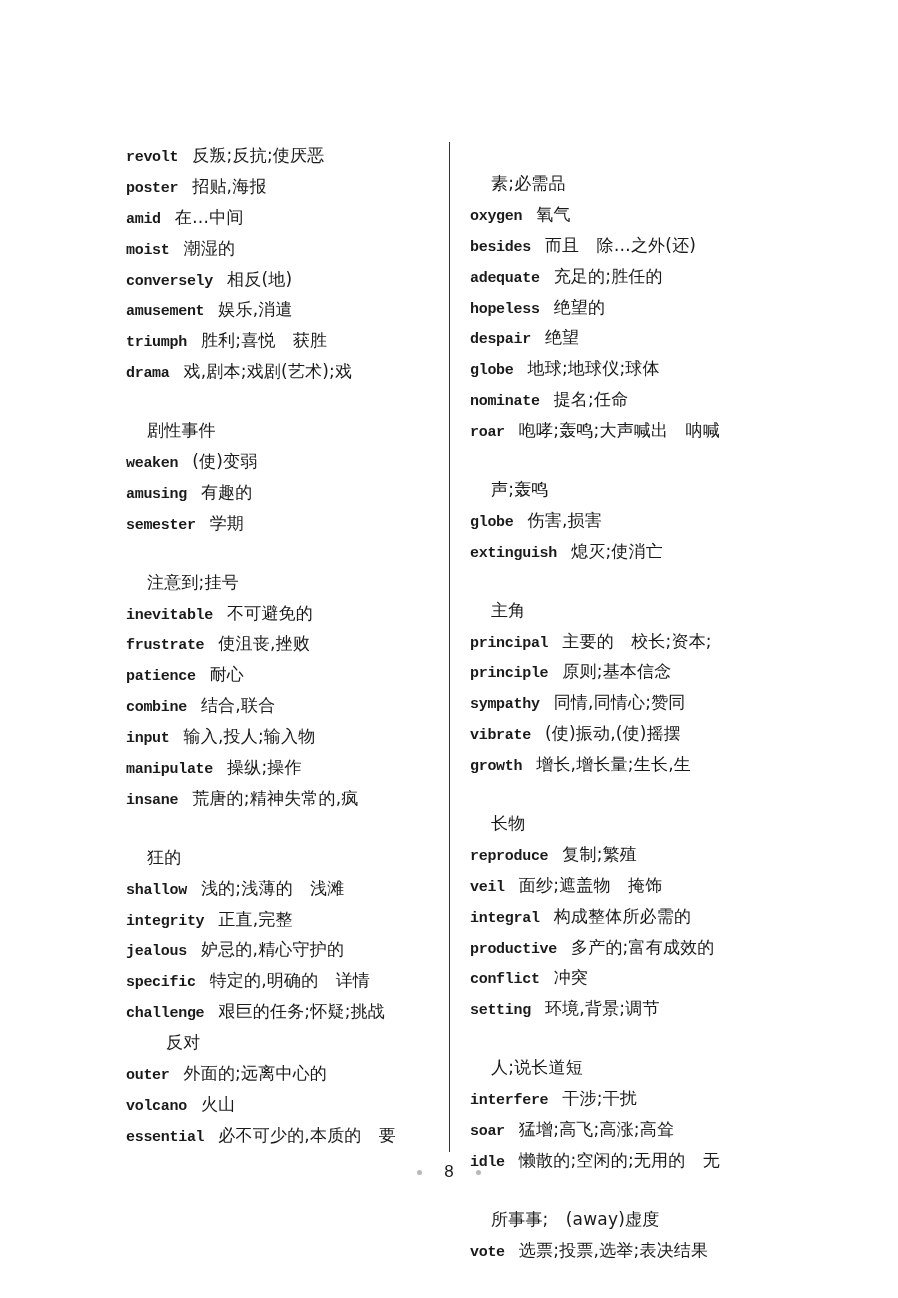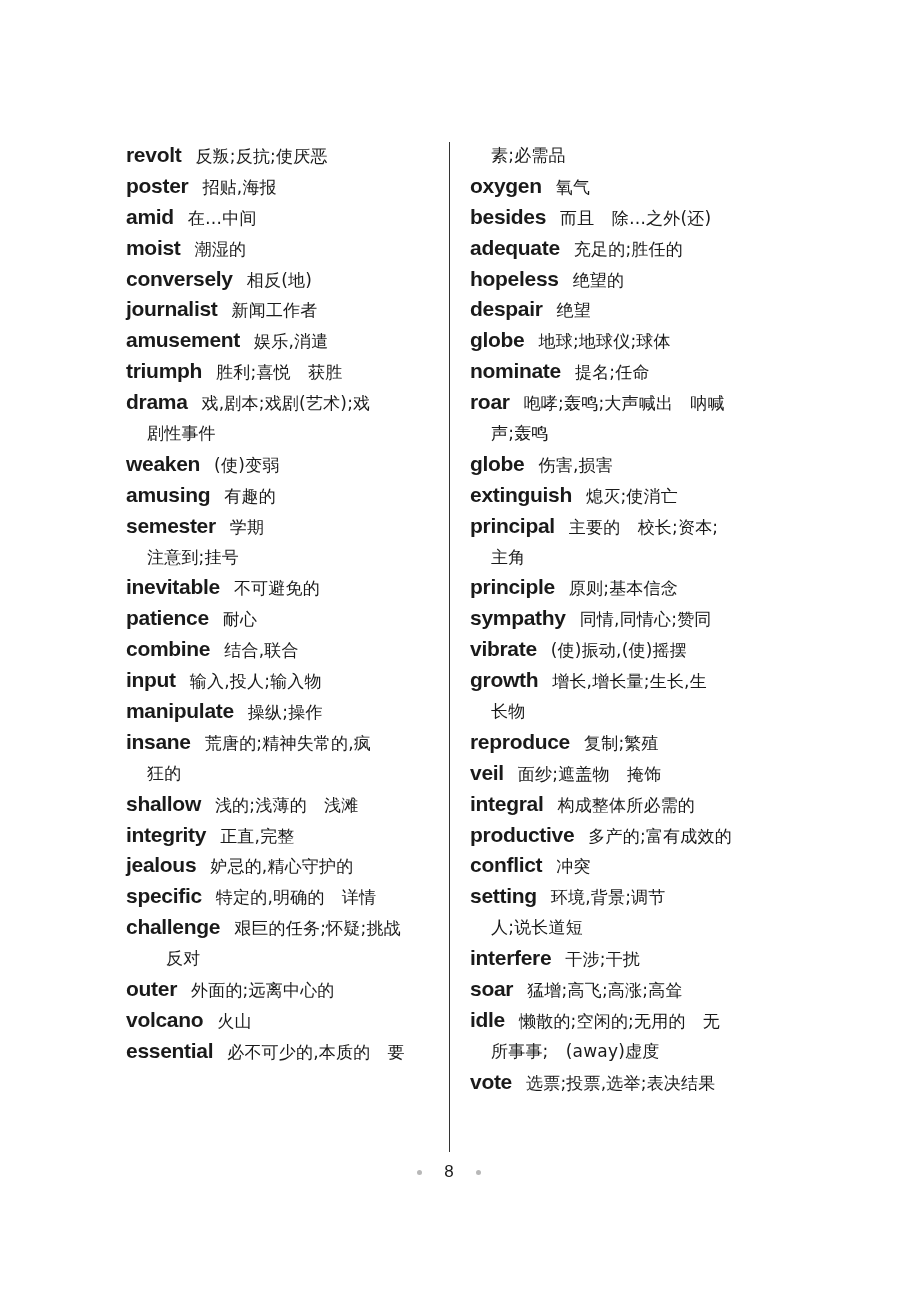--- a/index.html
+++ b/index.html
@@ -3,46 +3,46 @@
 <meta charset="utf-8">
 <style>
   html, body { margin:0; padding:0; background:#ffffff; }
   body { width:898px; height:1298px; position:relative; overflow:hidden;
          font-family: "DejaVu Serif", "Liberation Serif", serif; color:#1a1a1a; }
   .col { position:absolute; top:140px; width:306px; }
   .col.left { left:126px; }
   .col.right { left:470px; }
   .divider { position:absolute; left:449px; top:142px; width:1px; height:1010px; background:#333; }
   .line { height:30.9px; line-height:30.9px; font-size:17.5px; white-space:nowrap; letter-spacing:0.2px; }
-  .line.indent { padding-left:21px; }
+  .line.indent { padding-left:21px;margin-top:28px; }
   .line.indent2 { padding-left:40px; }
-  .word { font-family: Liberation Sans, sans-serif; font-weight:bold; font-size:21px; letter-spacing:-0.3px; margin-right:14px; }
+  .word { font-family: Liberation Mono, monospace; font-weight:bold; font-size:15px; letter-spacing:-0.3px; margin-right:14px; }
   .def { font-family: "DejaVu Sans", "Liberation Sans", sans-serif; font-size:17px; }
   .footer { position:absolute; top:1162px; left:0; width:898px; text-align:center; font-family:"Liberation Sans", sans-serif; font-size:17px; }
   .dot { display:inline-block; width:5px; height:5px; border-radius:50%; background:#b8b8b8; vertical-align:middle; margin:0 22px; }
 </style>
 </head>
 <body>
 
 <div class="col left" id="col-left">
     <div class="line"><span class="word">revolt</span><span class="def">反叛;反抗;使厌恶</span></div>
     <div class="line"><span class="word">poster</span><span class="def">招贴,海报</span></div>
     <div class="line"><span class="word">amid</span><span class="def">在…中间</span></div>
     <div class="line"><span class="word">moist</span><span class="def">潮湿的</span></div>
     <div class="line"><span class="word">conversely</span><span class="def">相反(地)</span></div>
-    <div class="line"><span class="word">journalist</span><span class="def">新闻工作者</span></div>
     <div class="line"><span class="word">amusement</span><span class="def">娱乐,消遣</span></div>
     <div class="line"><span class="word">triumph</span><span class="def">胜利;喜悦　获胜</span></div>
     <div class="line"><span class="word">drama</span><span class="def">戏,剧本;戏剧(艺术);戏</span></div>
     <div class="line indent"><span class="def">剧性事件</span></div>
     <div class="line"><span class="word">weaken</span><span class="def">(使)变弱</span></div>
     <div class="line"><span class="word">amusing</span><span class="def">有趣的</span></div>
     <div class="line"><span class="word">semester</span><span class="def">学期</span></div>
     <div class="line indent"><span class="def">注意到;挂号</span></div>
     <div class="line"><span class="word">inevitable</span><span class="def">不可避免的</span></div>
+    <div class="line"><span class="word">frustrate</span><span class="def">使沮丧,挫败</span></div>
     <div class="line"><span class="word">patience</span><span class="def">耐心</span></div>
     <div class="line"><span class="word">combine</span><span class="def">结合,联合</span></div>
     <div class="line"><span class="word">input</span><span class="def">输入,投人;输入物</span></div>
     <div class="line"><span class="word">manipulate</span><span class="def">操纵;操作</span></div>
     <div class="line"><span class="word">insane</span><span class="def">荒唐的;精神失常的,疯</span></div>
     <div class="line indent"><span class="def">狂的</span></div>
     <div class="line"><span class="word">shallow</span><span class="def">浅的;浅薄的　浅滩</span></div>
     <div class="line"><span class="word">integrity</span><span class="def">正直,完整</span></div>
     <div class="line"><span class="word">jealous</span><span class="def">妒忌的,精心守护的</span></div>
     <div class="line"><span class="word">specific</span><span class="def">特定的,明确的　详情</span></div>
@@ -59,22 +59,22 @@
     <div class="line"><span class="word">besides</span><span class="def">而且　除…之外(还)</span></div>
     <div class="line"><span class="word">adequate</span><span class="def">充足的;胜任的</span></div>
     <div class="line"><span class="word">hopeless</span><span class="def">绝望的</span></div>
     <div class="line"><span class="word">despair</span><span class="def">绝望</span></div>
     <div class="line"><span class="word">globe</span><span class="def">地球;地球仪;球体</span></div>
     <div class="line"><span class="word">nominate</span><span class="def">提名;任命</span></div>
     <div class="line"><span class="word">roar</span><span class="def">咆哮;轰鸣;大声喊出　呐喊</span></div>
     <div class="line indent"><span class="def">声;轰鸣</span></div>
     <div class="line"><span class="word">globe</span><span class="def">伤害,损害</span></div>
     <div class="line"><span class="word">extinguish</span><span class="def">熄灭;使消亡</span></div>
+    <div class="line indent"><span class="def">主角</span></div>
     <div class="line"><span class="word">principal</span><span class="def">主要的　校长;资本;</span></div>
-    <div class="line indent"><span class="def">主角</span></div>
     <div class="line"><span class="word">principle</span><span class="def">原则;基本信念</span></div>
     <div class="line"><span class="word">sympathy</span><span class="def">同情,同情心;赞同</span></div>
     <div class="line"><span class="word">vibrate</span><span class="def">(使)振动,(使)摇摆</span></div>
     <div class="line"><span class="word">growth</span><span class="def">增长,增长量;生长,生</span></div>
     <div class="line indent"><span class="def">长物</span></div>
     <div class="line"><span class="word">reproduce</span><span class="def">复制;繁殖</span></div>
     <div class="line"><span class="word">veil</span><span class="def">面纱;遮盖物　掩饰</span></div>
     <div class="line"><span class="word">integral</span><span class="def">构成整体所必需的</span></div>
     <div class="line"><span class="word">productive</span><span class="def">多产的;富有成效的</span></div>
     <div class="line"><span class="word">conflict</span><span class="def">冲突</span></div>

